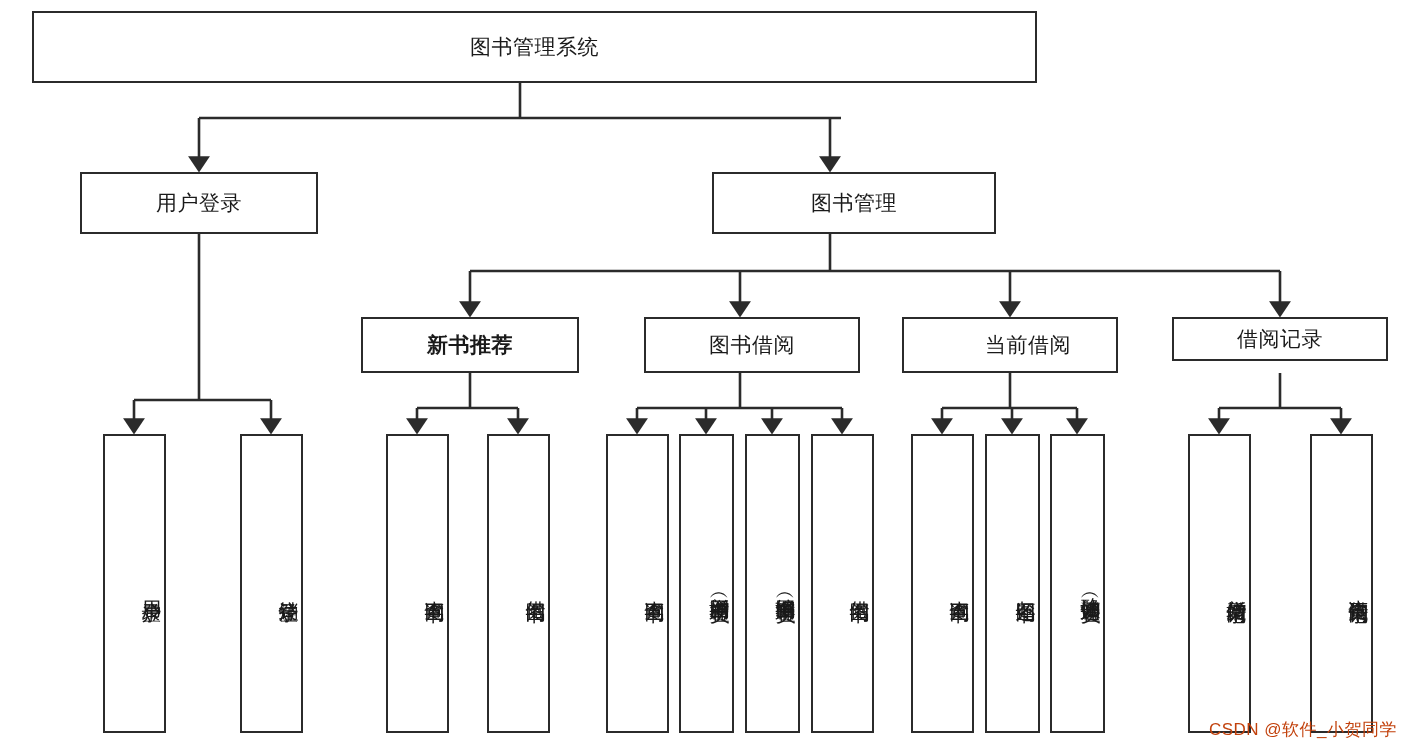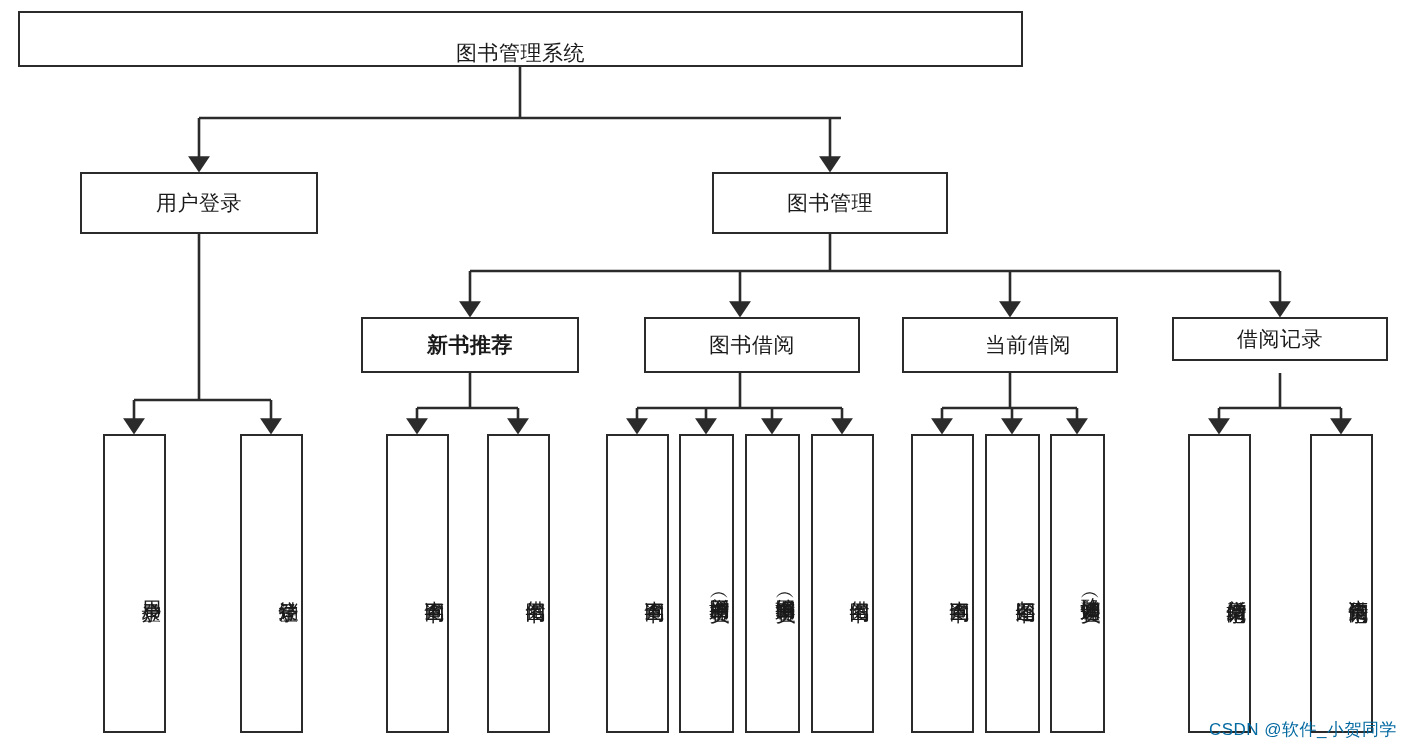--- a/index.html
+++ b/index.html
@@ -53,21 +53,21 @@
   .node.vert .vlabel {
     writing-mode: vertical-rl;
     text-orientation: upright;
     white-space: nowrap;
   }
   #watermark {
     position: absolute;
     right: 8px;
     bottom: 6px;
     font-size: 17px;
-    color: #0369a1;
+    color: #c2410c;
     letter-spacing: 0.5px;
     white-space: nowrap;
     pointer-events: none;
   }
 </style>
 </head>
 <body>
 
 <div id="canvas">
 
@@ -114,28 +114,28 @@
       <path d="M1012,408 L1012,424" marker-end="url(#arrow)"></path>
       <path d="M1077,408 L1077,424" marker-end="url(#arrow)"></path>
 
       <path d="M1280,373 L1280,408"></path>
       <path d="M1219,408 L1341,408"></path>
       <path d="M1219,408 L1219,424" marker-end="url(#arrow)"></path>
       <path d="M1341,408 L1341,424" marker-end="url(#arrow)"></path>
     </g>
   </svg>
 
-  <div class="node horiz" style="left: 18px; top: 11px; width: 1005px; height: 56px; align-items: flex-end;">
+  <div class="node horiz" style="left: 32px; top: 11px; width: 1005px; height: 72px;">
     <span>图书管理系统</span>
   </div>
 
   <div class="node horiz" style="left: 80px; top: 172px; width: 238px; height: 62px;">
     <span>用户登录</span>
   </div>
-  <div class="node horiz" style="left: 712px; top: 172px; width: 236px; height: 62px;">
+  <div class="node horiz" style="left: 712px; top: 172px; width: 284px; height: 62px;">
     <span>图书管理</span>
   </div>
 
   <div class="node horiz" style="left: 361px; top: 317px; width: 218px; height: 56px; font-weight: bold;">
     <span>新书推荐</span>
   </div>
   <div class="node horiz" style="left: 632px; top: 317px; width: 216px; height: 56px; margin-left: 12px;">
     <span>图书借阅</span>
   </div>
   <div class="node horiz" style="left: 902px; top: 317px; width: 216px; height: 56px; padding-left: 36px;">

